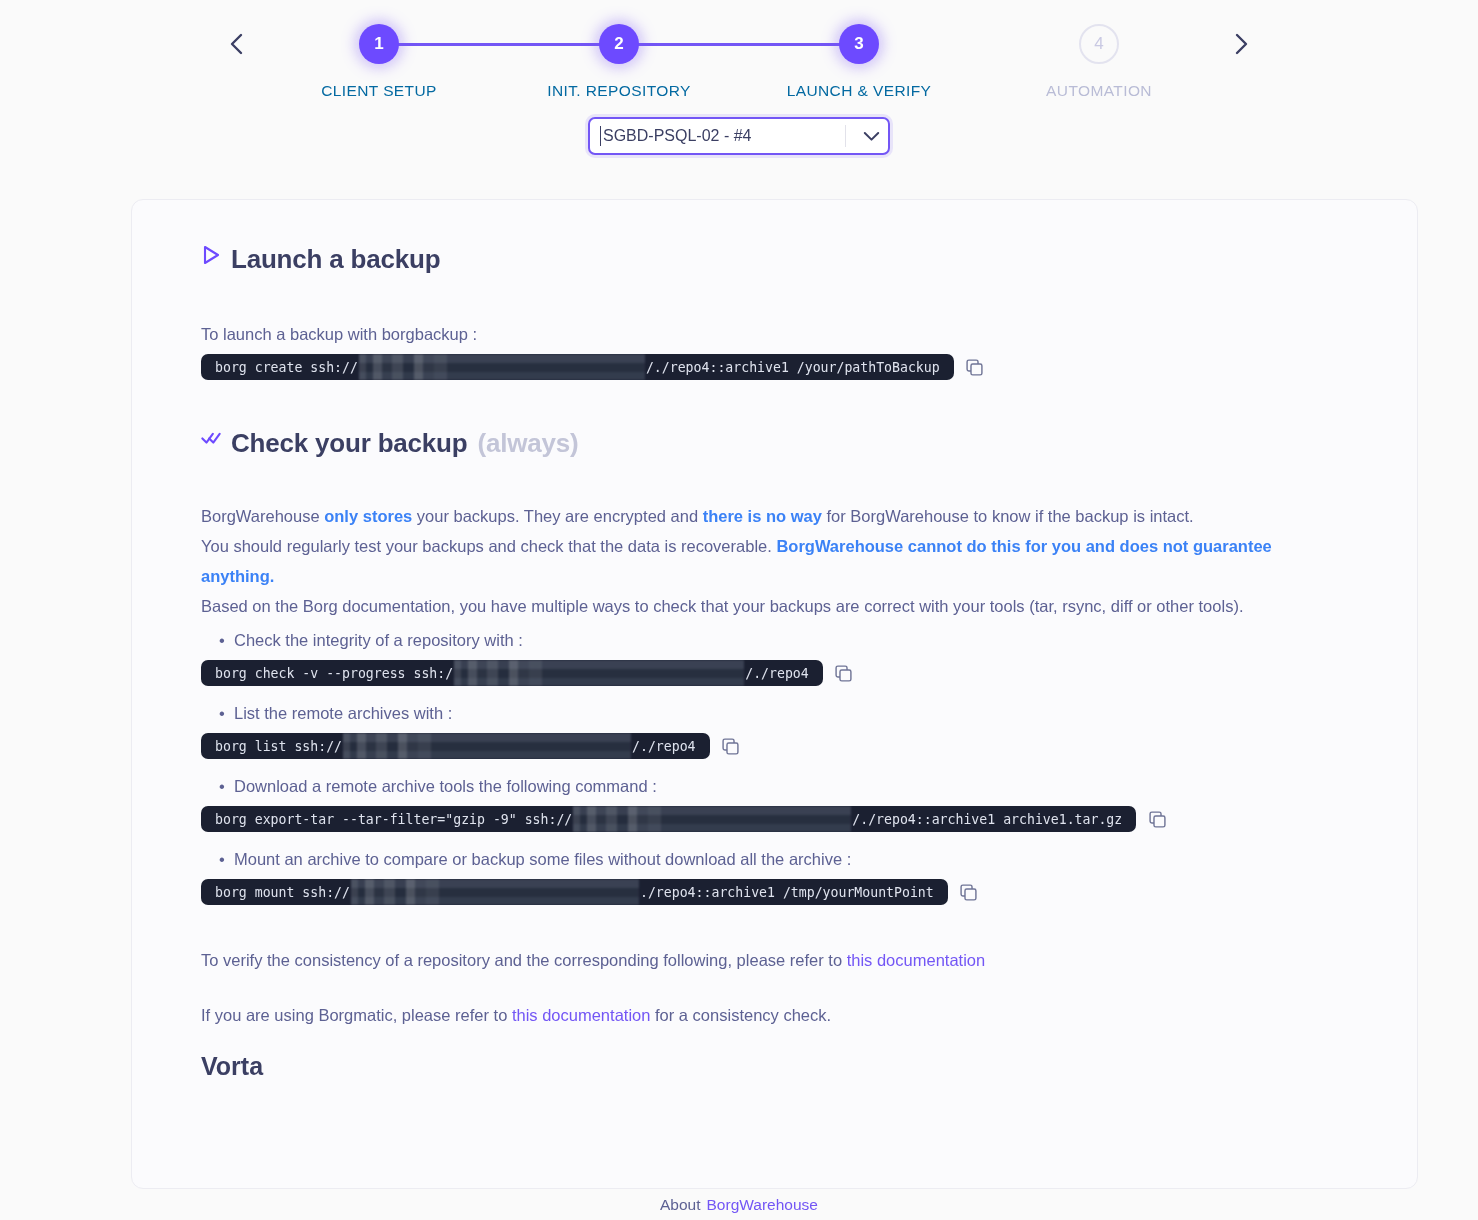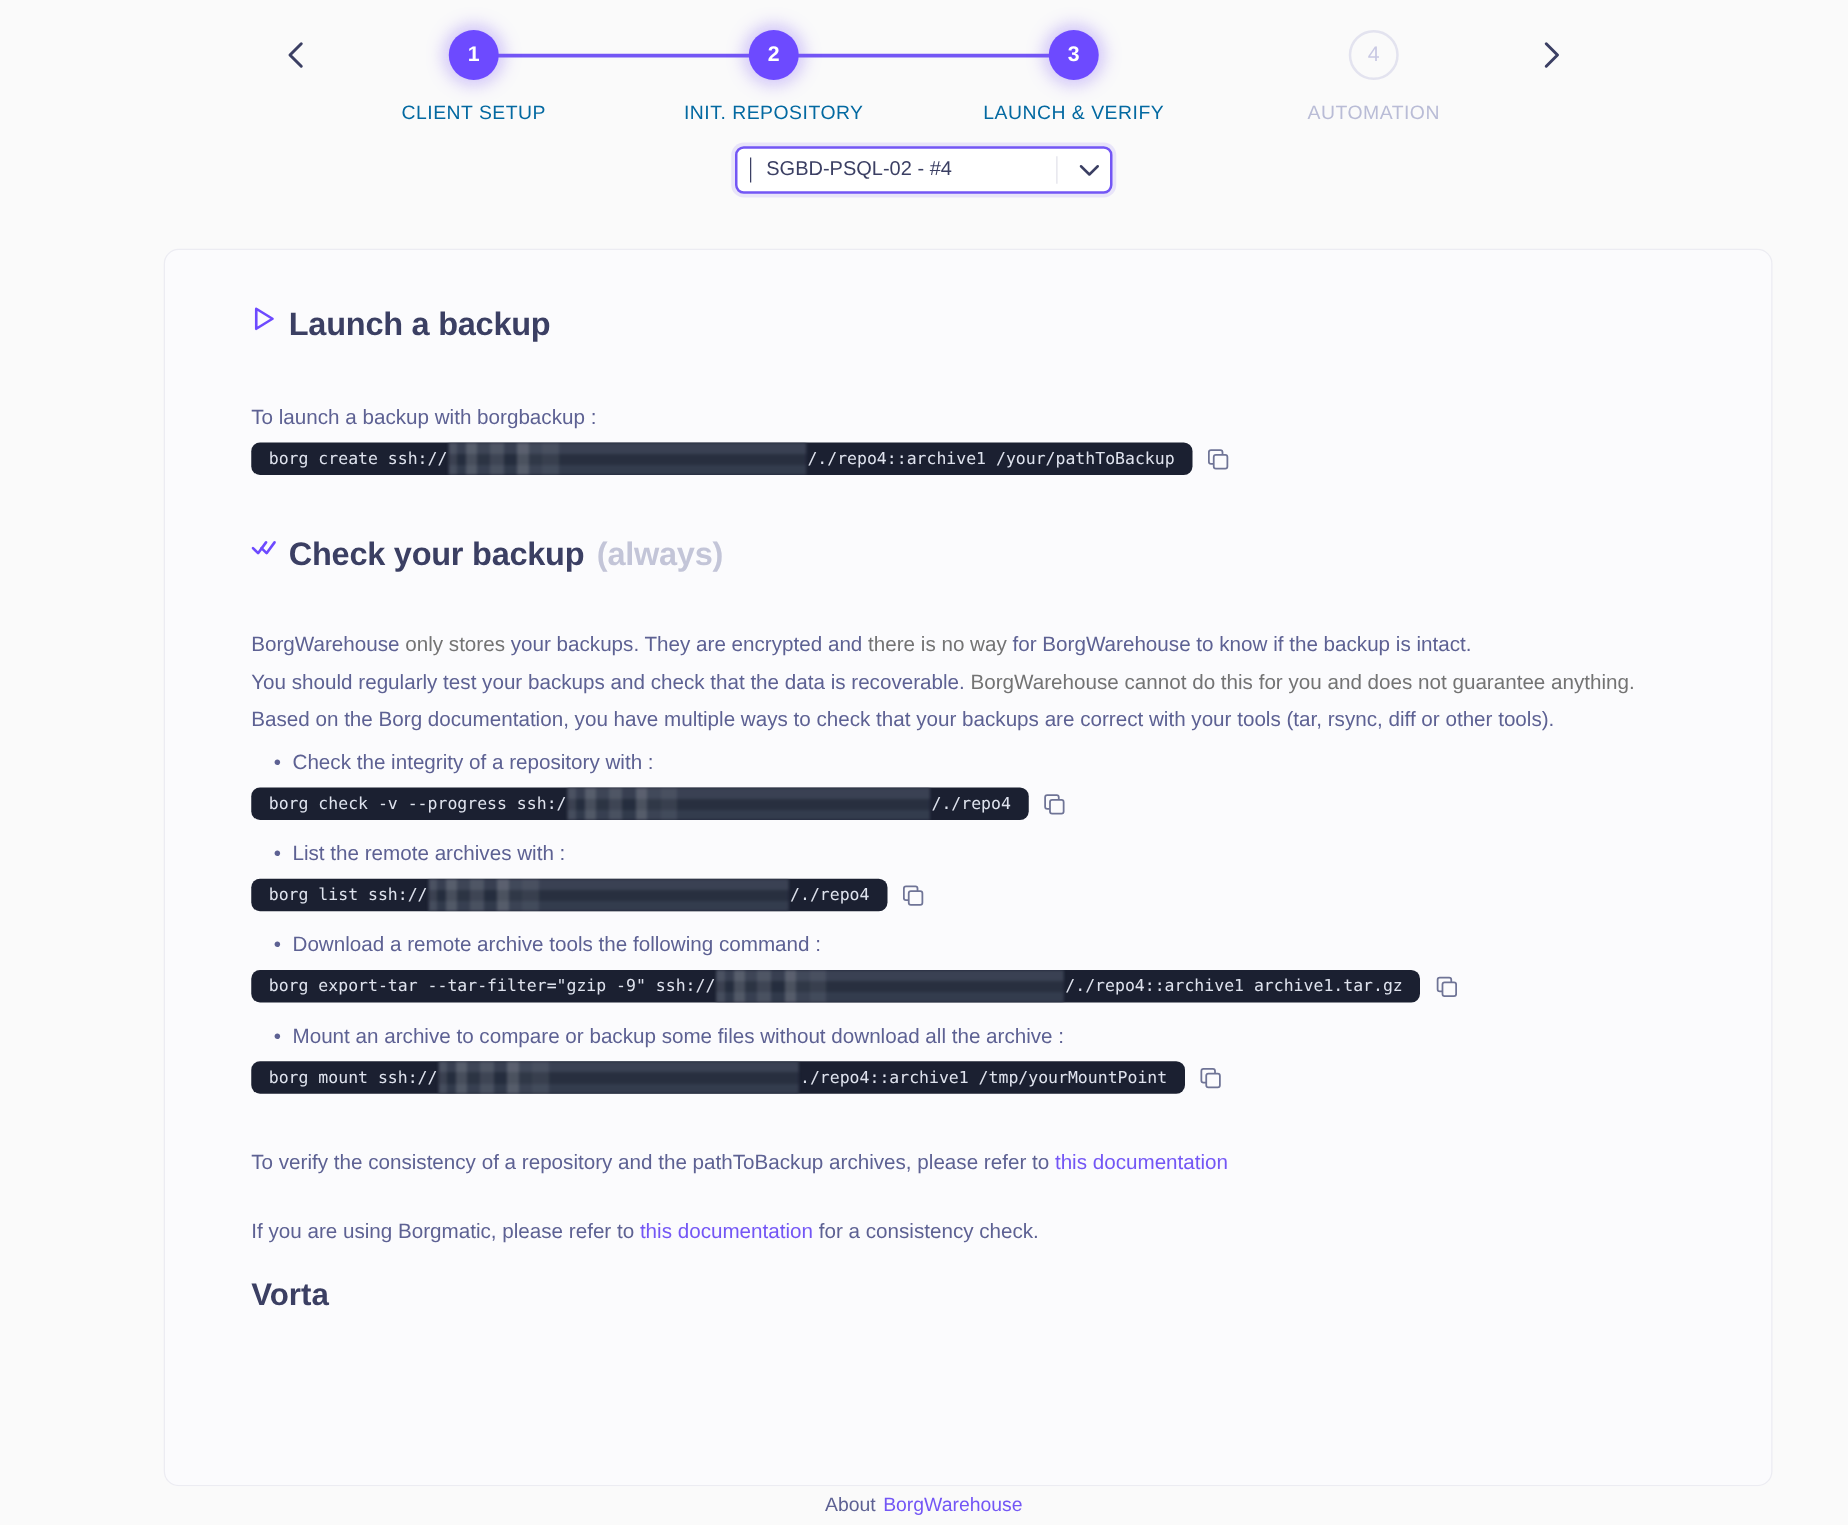--- a/index.html
+++ b/index.html
@@ -115,21 +115,21 @@
     align-items: center;
     padding: 0 0 0 10px;
     box-shadow: 0 0 0 3px rgba(115,86,245,0.13);
     cursor: pointer;
   }
   .select-value {
     flex: 1;
     font-size: 16px;
     color: #3b3f63;
     border-left: 1px solid #3b3f63;
-    padding-left: 12px;
+    padding-left: 2px;
     line-height: 20px;
   }
   .select-divider {
     width: 1px;
     height: 22px;
     background: #e2e2ea;
     margin: 0 8px 0 0;
   }
   .select-caret {
     width: 34px;
@@ -173,21 +173,21 @@
     font-weight: bold;
     margin: 0;
   }
 
   p.para {
     font-size: 16.5px;
     line-height: 30px;
     margin: 0;
     color: #5d6193;
   }
-  p.para b { color: #737373; font-weight: normal; }
+  p.para b { color: #3b82f6; font-weight: bold; }
   a.doclink { color: #7356f5; text-decoration: none; cursor: pointer; }
 
   ul.checks {
     list-style: none;
     margin: 0;
     padding: 0;
   }
   ul.checks li.bullet-text {
     font-size: 16.5px;
     color: #5d6193;
@@ -429,21 +429,21 @@
         <div class="copy-btn">
           <svg width="19" height="19" viewBox="0 0 20 20">
             <rect x="2.2" y="2.2" width="11.5" height="11.5" rx="1.8" fill="none" stroke="#6f7496" stroke-width="1.5"></rect>
             <rect x="6.3" y="6.3" width="11.5" height="11.5" rx="1.8" fill="#fbfbfd" stroke="#6f7496" stroke-width="1.5"></rect>
           </svg>
         </div>
       </div>
 
     </ul>
 
-    <p class="para" style="margin-top:40px;"><span>To verify the consistency of a repository and the pathToBackup archives, please refer to </span><a class="doclink">this documentation</a></p>
+    <p class="para" style="margin-top:40px;"><span>To verify the consistency of a repository and the corresponding following, please refer to </span><a class="doclink">this documentation</a></p>
 
 
     <p class="para" style="margin-top:25px;"><span>If you are using Borgmatic, please refer to </span><a class="doclink">this documentation</a><span> for a consistency check.</span></p>
 
     <h3 class="sub" style="margin-top:22px;">Vorta</h3>
 
     <p class="para" style="margin-top:25px;"></p>
 
   </div>
 </div>

